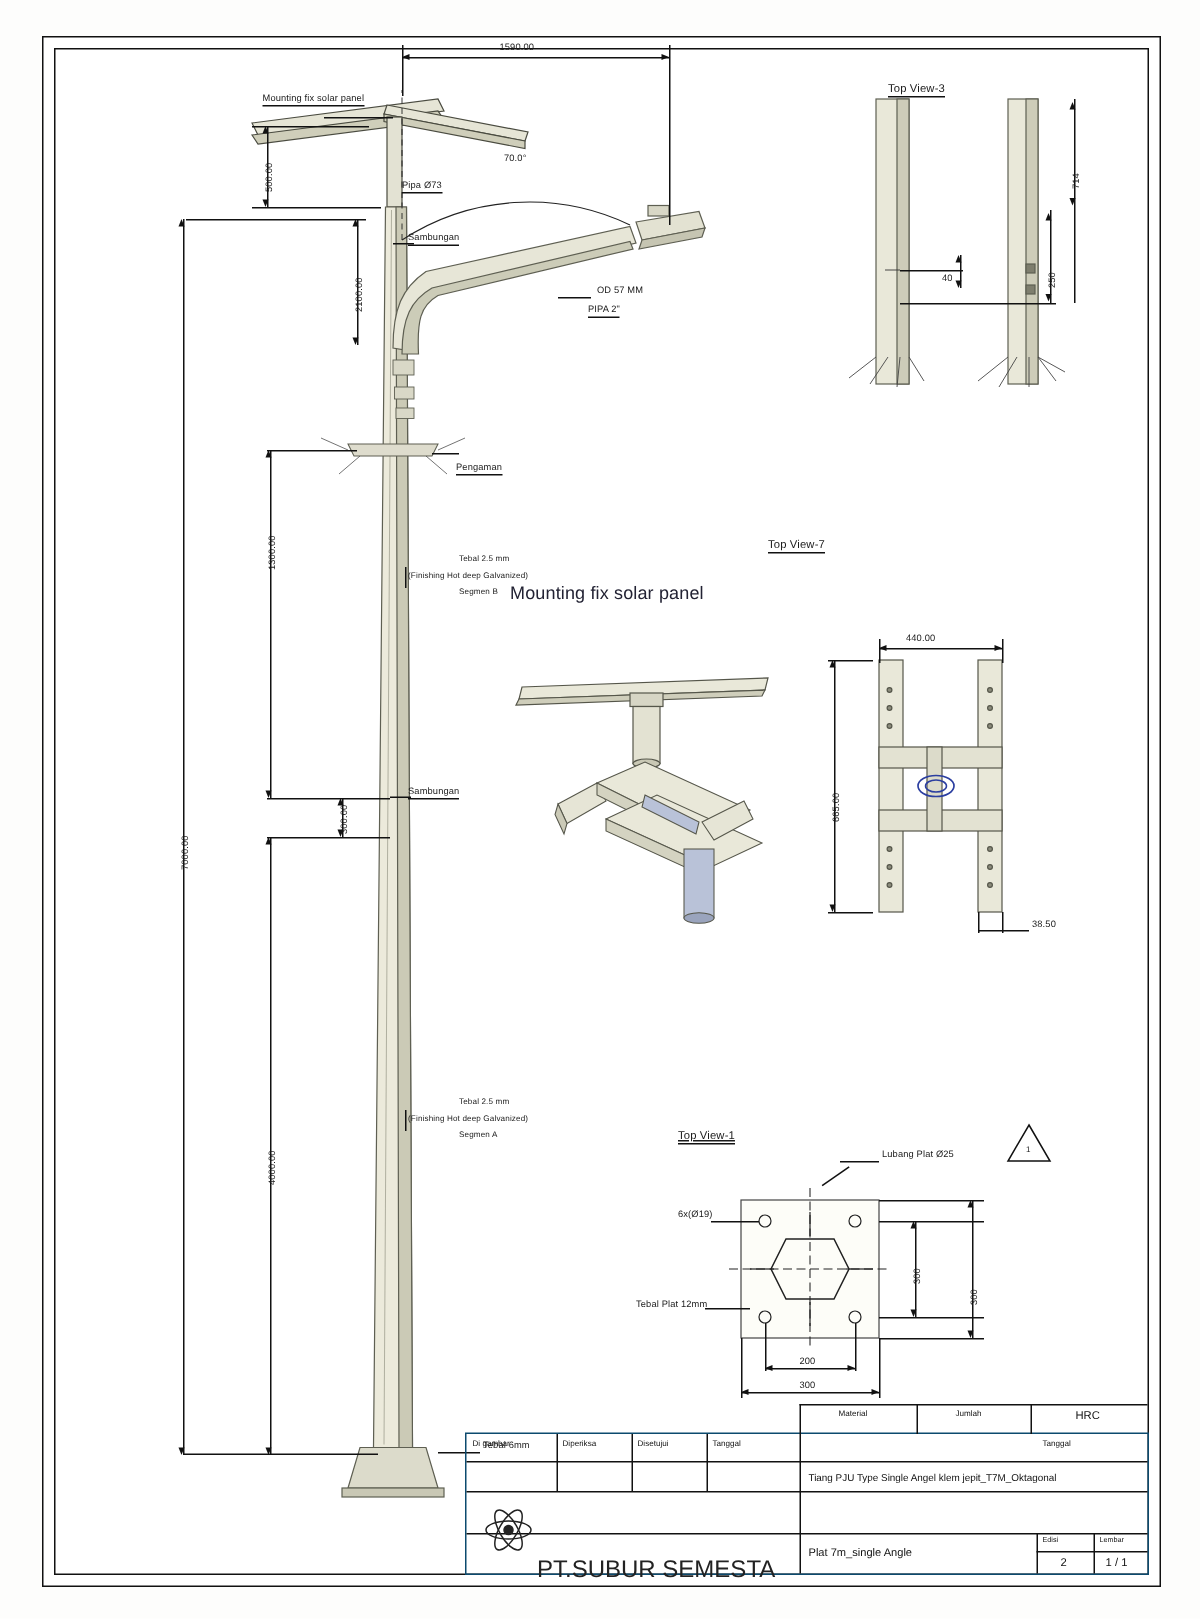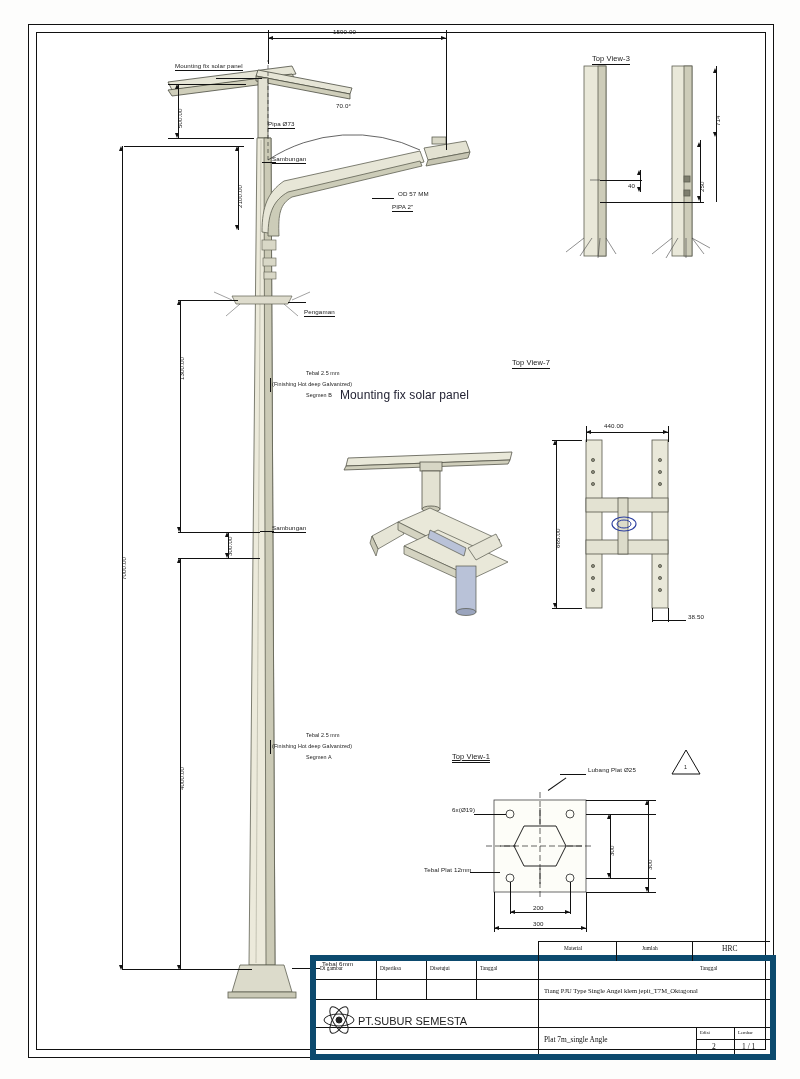--- a/index.html
+++ b/index.html
@@ -16,25 +16,25 @@
   .hline{height:.7px;}
   .vline{width:.7px;}
   .leader{position:absolute;height:.7px;background:#111;transform-origin:0 50%;}
   .arrow-l,.arrow-r{position:absolute;width:0;height:0;border-top:2.6px solid transparent;border-bottom:2.6px solid transparent;}
   .arrow-l{border-right:5px solid #111;}
   .arrow-r{border-left:5px solid #111;}
   .arrow-u,.arrow-d{position:absolute;width:0;height:0;border-left:2.6px solid transparent;border-right:2.6px solid transparent;}
   .arrow-u{border-bottom:5px solid #111;}
   .arrow-d{border-top:5px solid #111;}
   .underline{border-bottom:.8px solid #111;padding-bottom:1px;}
-  .tbl{position:absolute;border:6px solid #0c4a6e;font-family:Liberation Serif, serif;}
+  .tbl{position:absolute;border:1px solid #0c4a6e;}
   .tbl div{position:absolute;}
   .cellline{position:absolute;background:#111;}
   .tcell{position:absolute;font-size:5.4px;color:#111;}
-  .logo-txt{position:absolute;font-size:11px;color:#222;}
+  .logo-txt{position:absolute;font-size:16px;color:#222;margin-top:23px;}
   svg{position:absolute;left:0;top:0;overflow:visible;}
 </style>
 </head>
 <body>
 
 <div id="sheet">
   <div class="frame-outer"></div>
   <div class="frame-inner"></div>
 
   <svg width="800" height="1079">

